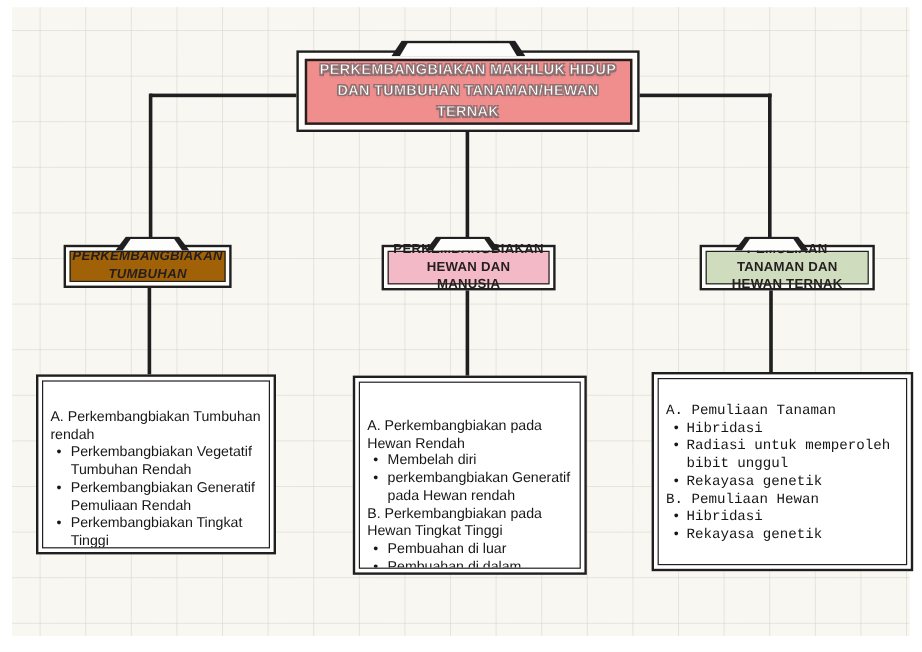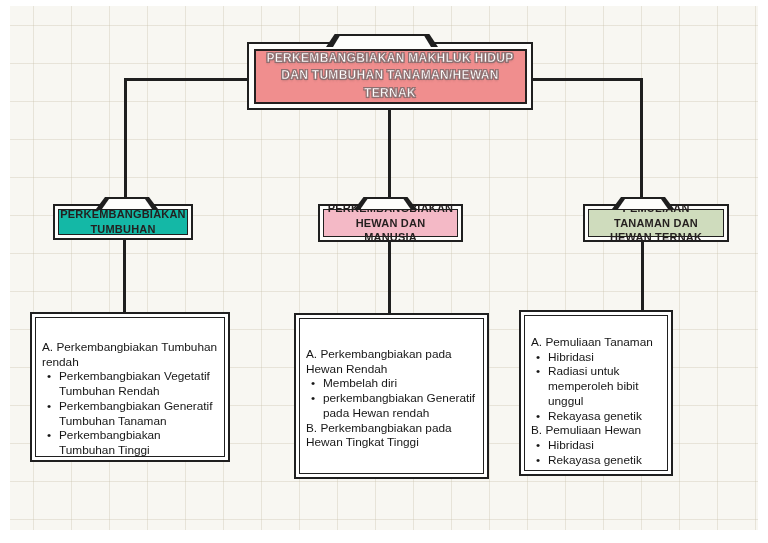--- a/index.html
+++ b/index.html
@@ -47,21 +47,21 @@
   .branch{padding:3px;}
   .branch .inner{
     width:100%;height:100%;box-sizing:border-box;border:1.5px solid #1f1f1f;
     display:flex;align-items:center;justify-content:center;text-align:center;
   }
   .branch .inner span{font-size:11px;font-weight:bold;color:#241f1f;line-height:1.32;letter-spacing:.2px;padding:0 4px;}
   .branch .notch{top:-9px;height:12px;width:62px;}
   .branch .notch-in{top:-7px;height:10px;width:50px;}
 
   #branch-0{left:53px;top:204px;width:140px;height:36px;}
-  #branch-0 .inner{background:#14b8a6;}
+  #branch-0 .inner{background:#a16207;font-style:italic;}
   #branch-0 .notch{left:calc(50% - 27px);}
   #branch-0 .notch-in{left:calc(50% - 21px);}
 
   #branch-1{left:318px;top:204px;width:145px;height:38px;}
   #branch-1 .inner{background:#f4b9c6;}
   #branch-1 .notch{left:calc(50% - 36px);}
   #branch-1 .notch-in{left:calc(50% - 30px);}
 
   #branch-2{left:583px;top:204px;width:146px;height:38px;}
   #branch-2 .inner{background:#cfdcbd;}
@@ -77,21 +77,21 @@
   .detail .content{padding:0 6px;}
   .detail p{margin:0;}
   .detail ul{margin:0;padding:0 0 0 5px;list-style:none;}
   .detail li{position:relative;padding-left:12px;}
   .detail li:before{content:"\2022";position:absolute;left:0;top:0;}
 
   #detail-0{left:30px;top:312px;width:200px;height:150px;}
   #detail-0 .content{padding-top:22px;}
   #detail-1{left:294px;top:313px;width:195px;height:166px;}
   #detail-1 .content{padding-top:28px;}
-  #detail-2{left:519px;top:310px;width:154px;height:166px;}
+  #detail-2{left:543px;top:310px;width:218px;height:166px;font-family:Liberation Mono, monospace;}
   #detail-2 .content{padding-top:19px;}
 </style>
 </head>
 <body>
 
 <div id="canvas">
   <div id="paper"></div>
 
   <div class="line" style="left:125px;top:77.5px;width:124px;height:3px;"></div>
   <div class="line" style="left:531px;top:77.5px;width:112px;height:3px;"></div>
@@ -133,36 +133,40 @@
       <span>PEMULIAAN TANAMAN DAN HEWAN TERNAK</span>
     </div>
   </div>
 
   <div id="detail-0" class="frame detail">
     <div class="inner">
       <div class="content">
         <p>A. Perkembangbiakan Tumbuhan rendah</p>
         <ul>
           <li>Perkembangbiakan Vegetatif Tumbuhan Rendah</li>
-          <li>Perkembangbiakan Generatif Tumbuhan Tanaman</li>
-          <li>Perkembangbiakan Tumbuhan Tinggi</li>
+          <li>Perkembangbiakan Generatif Pemuliaan Rendah</li>
+          <li>Perkembangbiakan Tingkat Tinggi</li>
         </ul>
       </div>
     </div>
   </div>
 
   <div id="detail-1" class="frame detail">
     <div class="inner">
       <div class="content">
         <p>A. Perkembangbiakan pada Hewan Rendah</p>
         <ul>
           <li>Membelah diri</li>
           <li>perkembangbiakan Generatif pada Hewan rendah</li>
         </ul>
         <p>B. Perkembangbiakan pada Hewan Tingkat Tinggi</p>
+        <ul>
+          <li>Pembuahan di luar</li>
+          <li>Pembuahan di dalam</li>
+        </ul>
       </div>
     </div>
   </div>
 
   <div id="detail-2" class="frame detail">
     <div class="inner">
       <div class="content">
         <p>A. Pemuliaan Tanaman</p>
         <ul>
           <li>Hibridasi</li>

